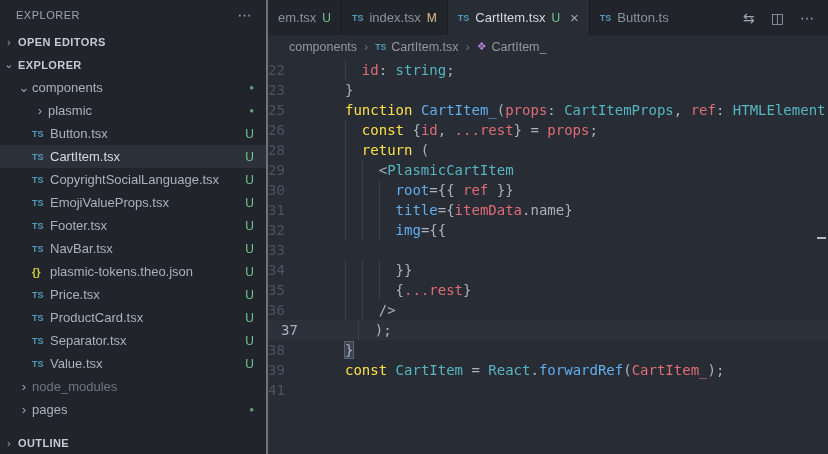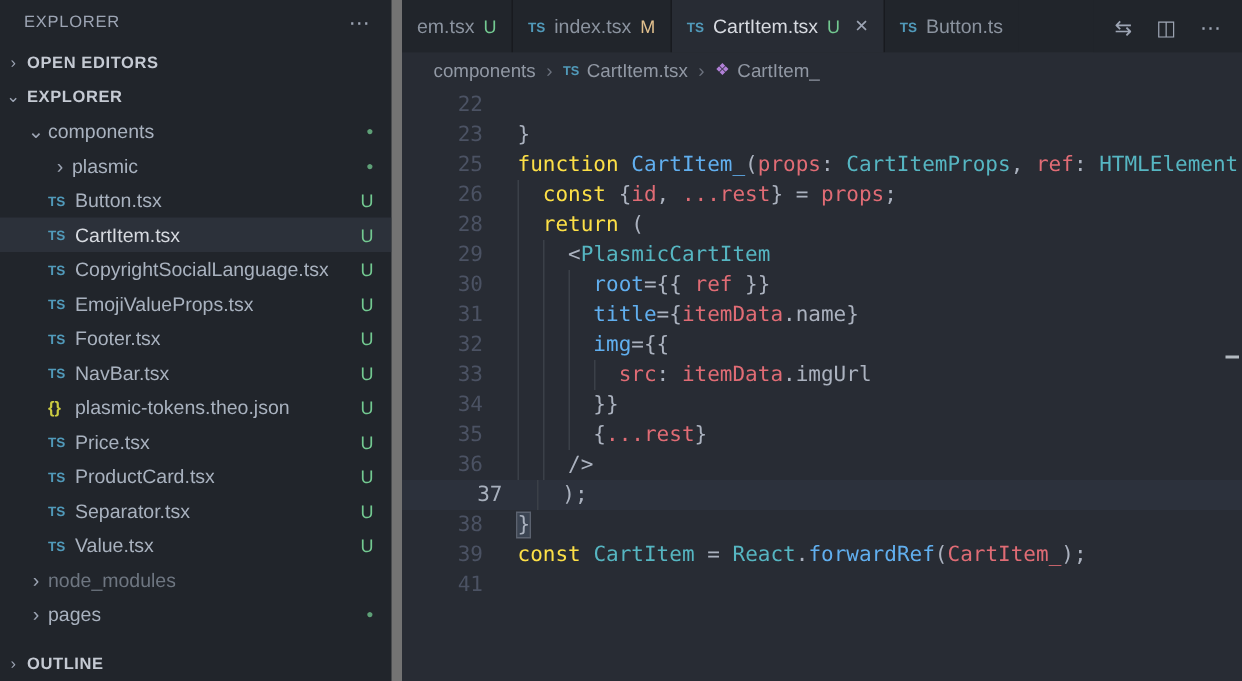--- a/index.html
+++ b/index.html
@@ -7,21 +7,21 @@
   body {
     width:828px; height:454px; overflow:hidden;
     background:#282c34; font-family:"Liberation Sans", sans-serif;
     -webkit-font-smoothing:antialiased;
   }
   .app { display:flex; width:828px; height:454px; }
 
   
   .sidebar {
     width:268px; min-width:268px; background:#21252b; color:#9da5b4;
-    display:flex; flex-direction:column; border-right:7px solid #737373;
+    display:flex; flex-direction:column; border-right:2px solid #737373;
     font-size:13px; overflow:hidden;
   }
   .sb-header {
     height:30px; display:flex; align-items:center;
     padding:0 14px 0 16px; font-size:11px; letter-spacing:.5px; color:#9da5b4;
   }
   .sb-header .spacer { flex:1; }
   .sb-header .dots { color:#9da5b4; font-size:14px; cursor:pointer; }
   .section {
     height:23px; display:flex; align-items:center; font-weight:700;
@@ -72,21 +72,21 @@
   .crumb .tsicon { color:#519aba; font-size:8.5px; font-weight:700; }
   .crumb .sym { color:#b180d7; font-size:11px; }
   .csep { color:#6b717d; }
 
   .code {
     flex:1; position:relative; overflow:hidden; padding-top:2px;
     font-family:"DejaVu Sans Mono", monospace; font-size:14px; line-height:20px;
   }
   .cl { display:flex; height:20px; white-space:pre; }
   .cl.cur { background:#2c313c; }
-  .ln { width:54px; text-align:right; color:#4b5263; flex:none; }
+  .ln { width:54px; color:#4b5263; flex:none; }
   .cl.cur .ln { color:#a8b0bd;margin-left:13px; }
   .lc { margin-left:23px; position:relative; flex:1; min-width:0; }
   .g { position:absolute; top:0; bottom:0; width:1px; background:#3b4048; }
   .k { color:#fde047; }
   .f { color:#61afef; }
   .v { color:#e06c75; }
   .t { color:#56b6c2; }
   .d { color:#abb2bf; }
   .bm { color:#abb2bf; background:#3b4452; outline:1px solid #5c6370; }
 
@@ -234,30 +234,30 @@
           <span class="tsicon">TS</span>
           <span>CartItem.tsx</span>
         </span>
         <span class="csep">›</span>
         <span class="crumb">
           <span class="sym">❖</span>
           <span>CartItem_</span>
         </span>
       </div>
     <div class="code" id="code">
-        <div class="cl"><div class="ln">22</div></div>
+        <div class="cl"><div class="ln">22</div><div class="lc"><span class="d">  </span><span class="v">id</span><span class="d">: </span><span class="t">string</span><span class="d">;</span><span class="g" style="left: 0ch;"></span></div></div>
         <div class="cl"><div class="ln">23</div><div class="lc"><span class="d">}</span></div></div>
         <div class="cl"><div class="ln">25</div><div class="lc"><span class="k">function</span><span class="d"> </span><span class="f">CartItem_</span><span class="d">(</span><span class="v">props</span><span class="d">: </span><span class="t">CartItemProps</span><span class="d">, </span><span class="v">ref</span><span class="d">: </span><span class="t">HTMLElement</span></div></div>
         <div class="cl"><div class="ln">26</div><div class="lc"><span class="d">  </span><span class="k">const</span><span class="d"> {</span><span class="v">id</span><span class="d">, </span><span class="v">...rest</span><span class="d">} = </span><span class="v">props</span><span class="d">;</span><span class="g" style="left: 0ch;"></span></div></div>
         <div class="cl"><div class="ln">28</div><div class="lc"><span class="d">  </span><span class="k">return</span><span class="d"> (</span><span class="g" style="left: 0ch;"></span></div></div>
         <div class="cl"><div class="ln">29</div><div class="lc"><span class="d">    &lt;</span><span class="t">PlasmicCartItem</span><span class="g" style="left: 0ch;"></span><span class="g" style="left: 2ch;"></span></div></div>
         <div class="cl"><div class="ln">30</div><div class="lc"><span class="d">      </span><span class="f">root</span><span class="d">={{ </span><span class="v">ref</span><span class="d"> }}</span><span class="g" style="left: 0ch;"></span><span class="g" style="left: 2ch;"></span><span class="g" style="left: 4ch;"></span></div></div>
         <div class="cl"><div class="ln">31</div><div class="lc"><span class="d">      </span><span class="f">title</span><span class="d">={</span><span class="v">itemData</span><span class="d">.name}</span><span class="g" style="left: 0ch;"></span><span class="g" style="left: 2ch;"></span><span class="g" style="left: 4ch;"></span></div></div>
         <div class="cl"><div class="ln">32</div><div class="lc"><span class="d">      </span><span class="f">img</span><span class="d">={{</span><span class="g" style="left: 0ch;"></span><span class="g" style="left: 2ch;"></span><span class="g" style="left: 4ch;"></span></div></div>
-        <div class="cl"><div class="ln">33</div><div class="lc"><span class="d">        </span><span class="v">src</span><span class="d">: </span><span class="v">itemData</span><span class="d">.imgUrl</span><span class="g" style="left: 0ch;"></span><span class="g" style="left: 2ch;"></span><span class="g" style="left: 4ch;"></span><span class="g" style="left: 6ch;"></span></div></div>
+        <div class="cl"><div class="ln">33</div></div>
         <div class="cl"><div class="ln">34</div><div class="lc"><span class="d">      }}</span><span class="g" style="left: 0ch;"></span><span class="g" style="left: 2ch;"></span><span class="g" style="left: 4ch;"></span></div></div>
         <div class="cl"><div class="ln">35</div><div class="lc"><span class="d">      {</span><span class="v">...rest</span><span class="d">}</span><span class="g" style="left: 0ch;"></span><span class="g" style="left: 2ch;"></span><span class="g" style="left: 4ch;"></span></div></div>
         <div class="cl"><div class="ln">36</div><div class="lc"><span class="d">    /&gt;</span><span class="g" style="left: 0ch;"></span><span class="g" style="left: 2ch;"></span></div></div>
         <div class="cl cur"><div class="ln">37</div><div class="lc"><span class="d">  );</span><span class="g" style="left: 0ch;"></span></div></div>
         <div class="cl"><div class="ln">38</div><div class="lc"><span class="bm">}</span></div></div>
         <div class="cl"><div class="ln">39</div><div class="lc"><span class="k">const</span><span class="d"> </span><span class="t">CartItem</span><span class="d"> = </span><span class="t">React</span><span class="d">.</span><span class="f">forwardRef</span><span class="d">(</span><span class="v">CartItem_</span><span class="d">);</span></div></div>
         <div class="cl"><div class="ln">41</div><div class="lc"></div></div>
       </div>
     <div class="scrollbar">
       <div class="ov-marker"></div>

